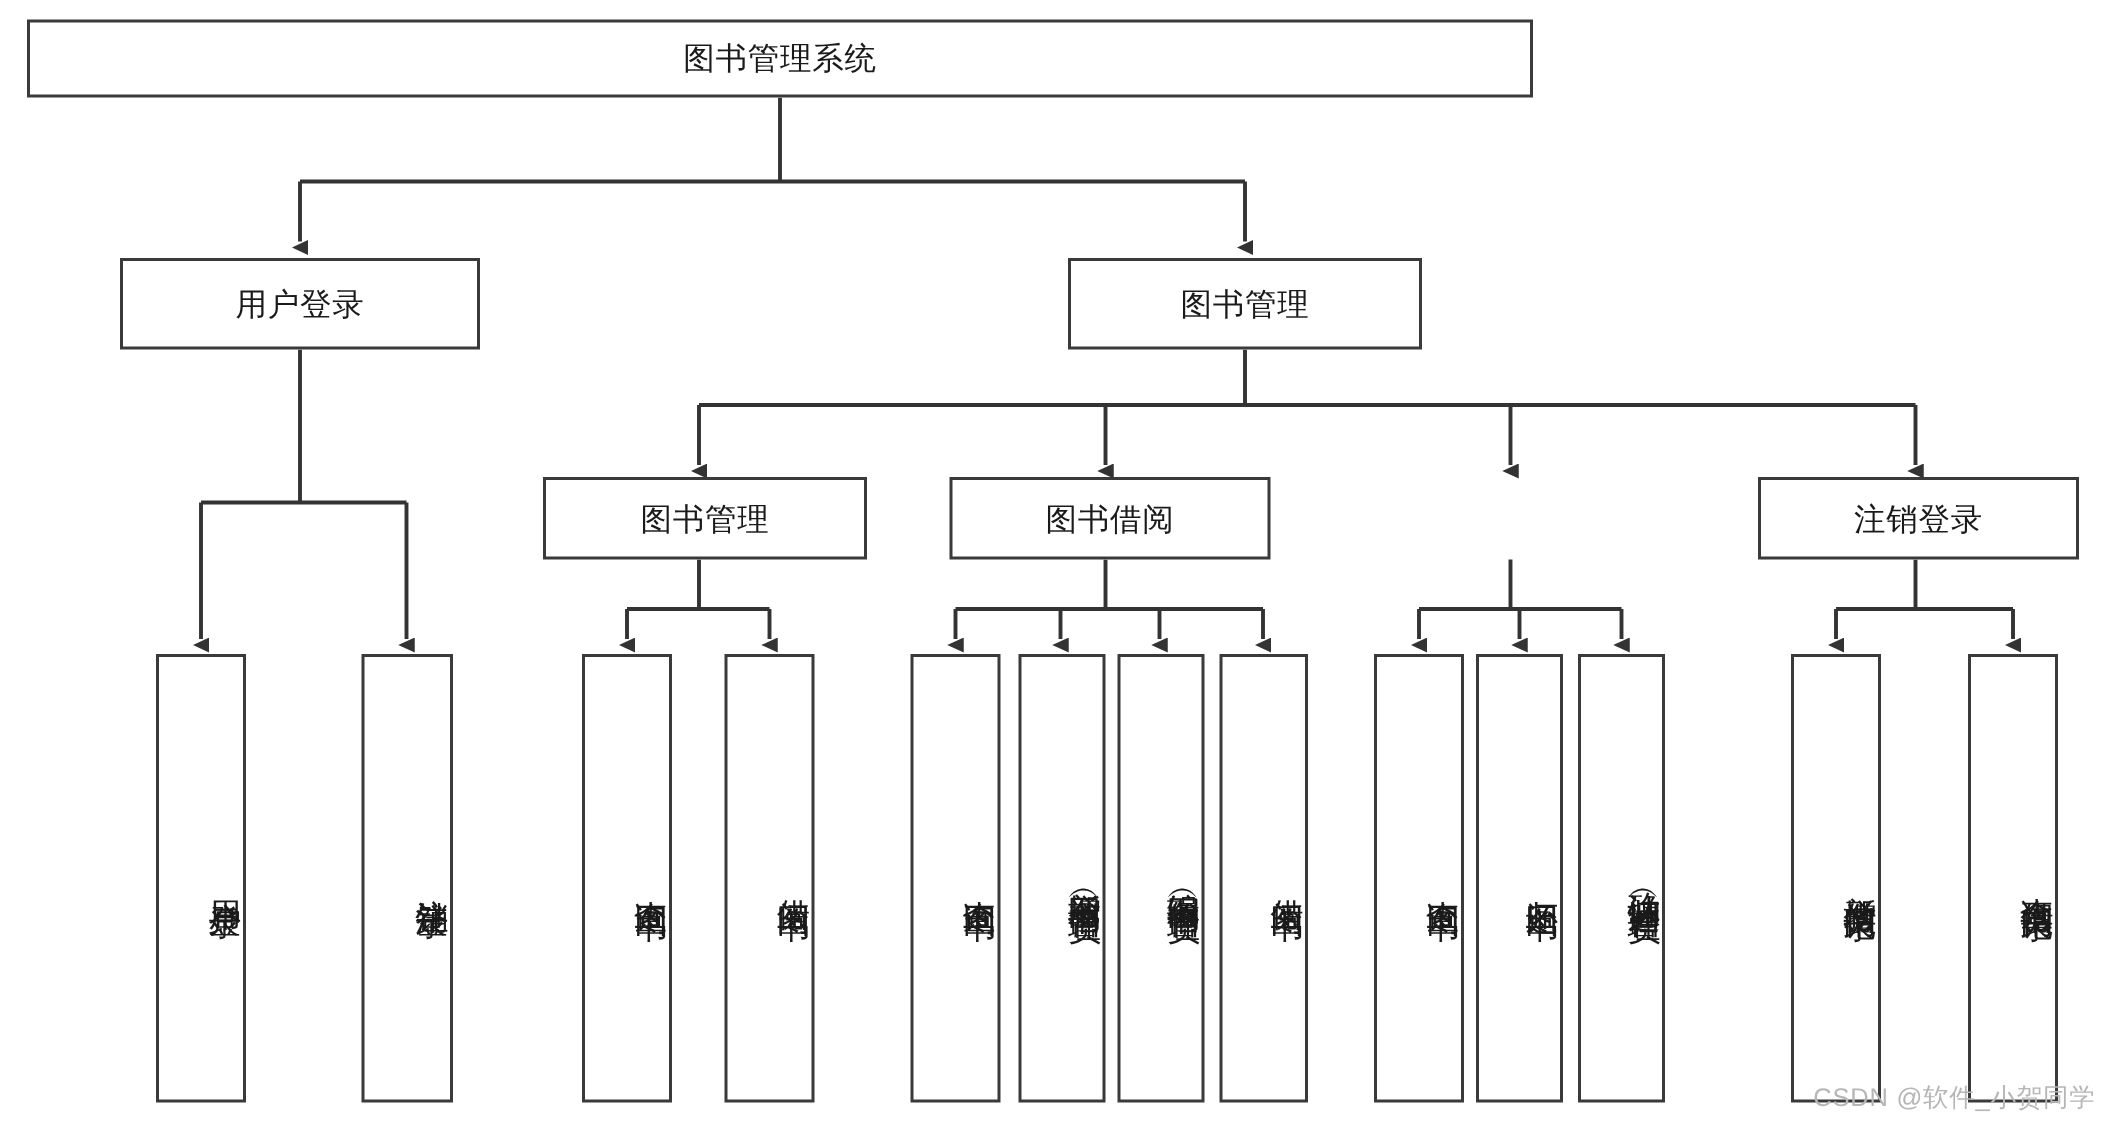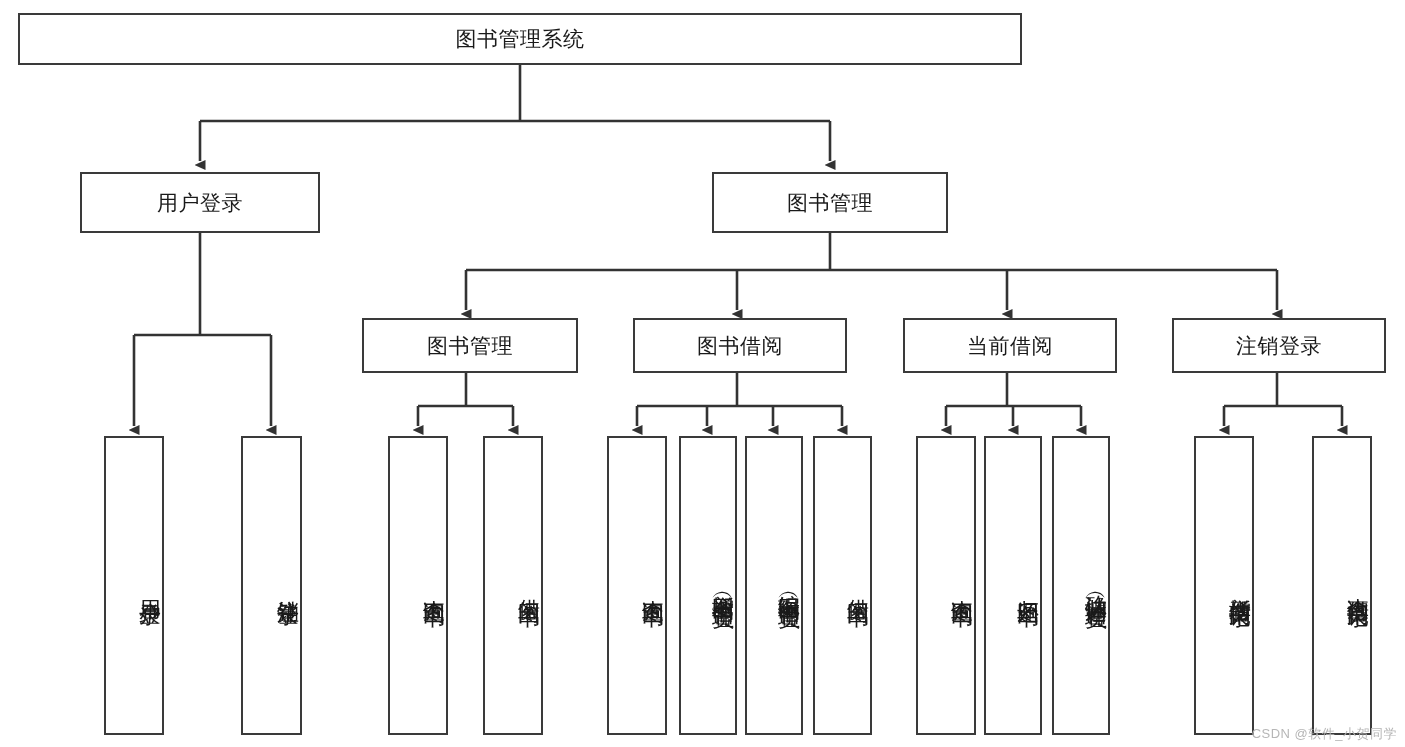--- a/index.html
+++ b/index.html
@@ -48,21 +48,21 @@
   }
   .node.leaf .lbl {
     writing-mode: vertical-rl;
     text-orientation: upright;
     display: block;
   }
   .watermark {
     position: absolute;
     right: 8px;
     bottom: 4px;
-    font-size: 13px;
+    font-size: 17px;
     color: #b6b6b6;
     letter-spacing: 0.5px;
     z-index: 3;
     white-space: nowrap;
   }
 </style>
 </head>
 <body>
 
 <div id="canvas">
@@ -127,23 +127,20 @@
   <div class="node" style="left:712px; top:172px; width:236px; height:61px;">
     <span class="lbl">图书管理</span>
   </div>
 
   <div class="node" style="left:362px; top:318px; width:216px; height:55px;">
     <span class="lbl">图书管理</span>
   </div>
   <div class="node" style="left:633px; top:318px; width:214px; height:55px;">
     <span class="lbl">图书借阅</span>
   </div>
-  <div class="node" style="left:903px; top:318px; width:214px; height:55px;">
-    <span class="lbl">当前借阅</span>
-  </div>
   <div class="node" style="left:1172px; top:318px; width:214px; height:55px;">
     <span class="lbl">注销登录</span>
   </div>
 
   <div class="node leaf" style="left:104px; top:436px; width:60px; height:299px;">
     <span class="lbl">用户登录</span>
   </div>
   <div class="node leaf" style="left:241px; top:436px; width:61px; height:299px;">
     <span class="lbl">注销登录</span>
   </div>

